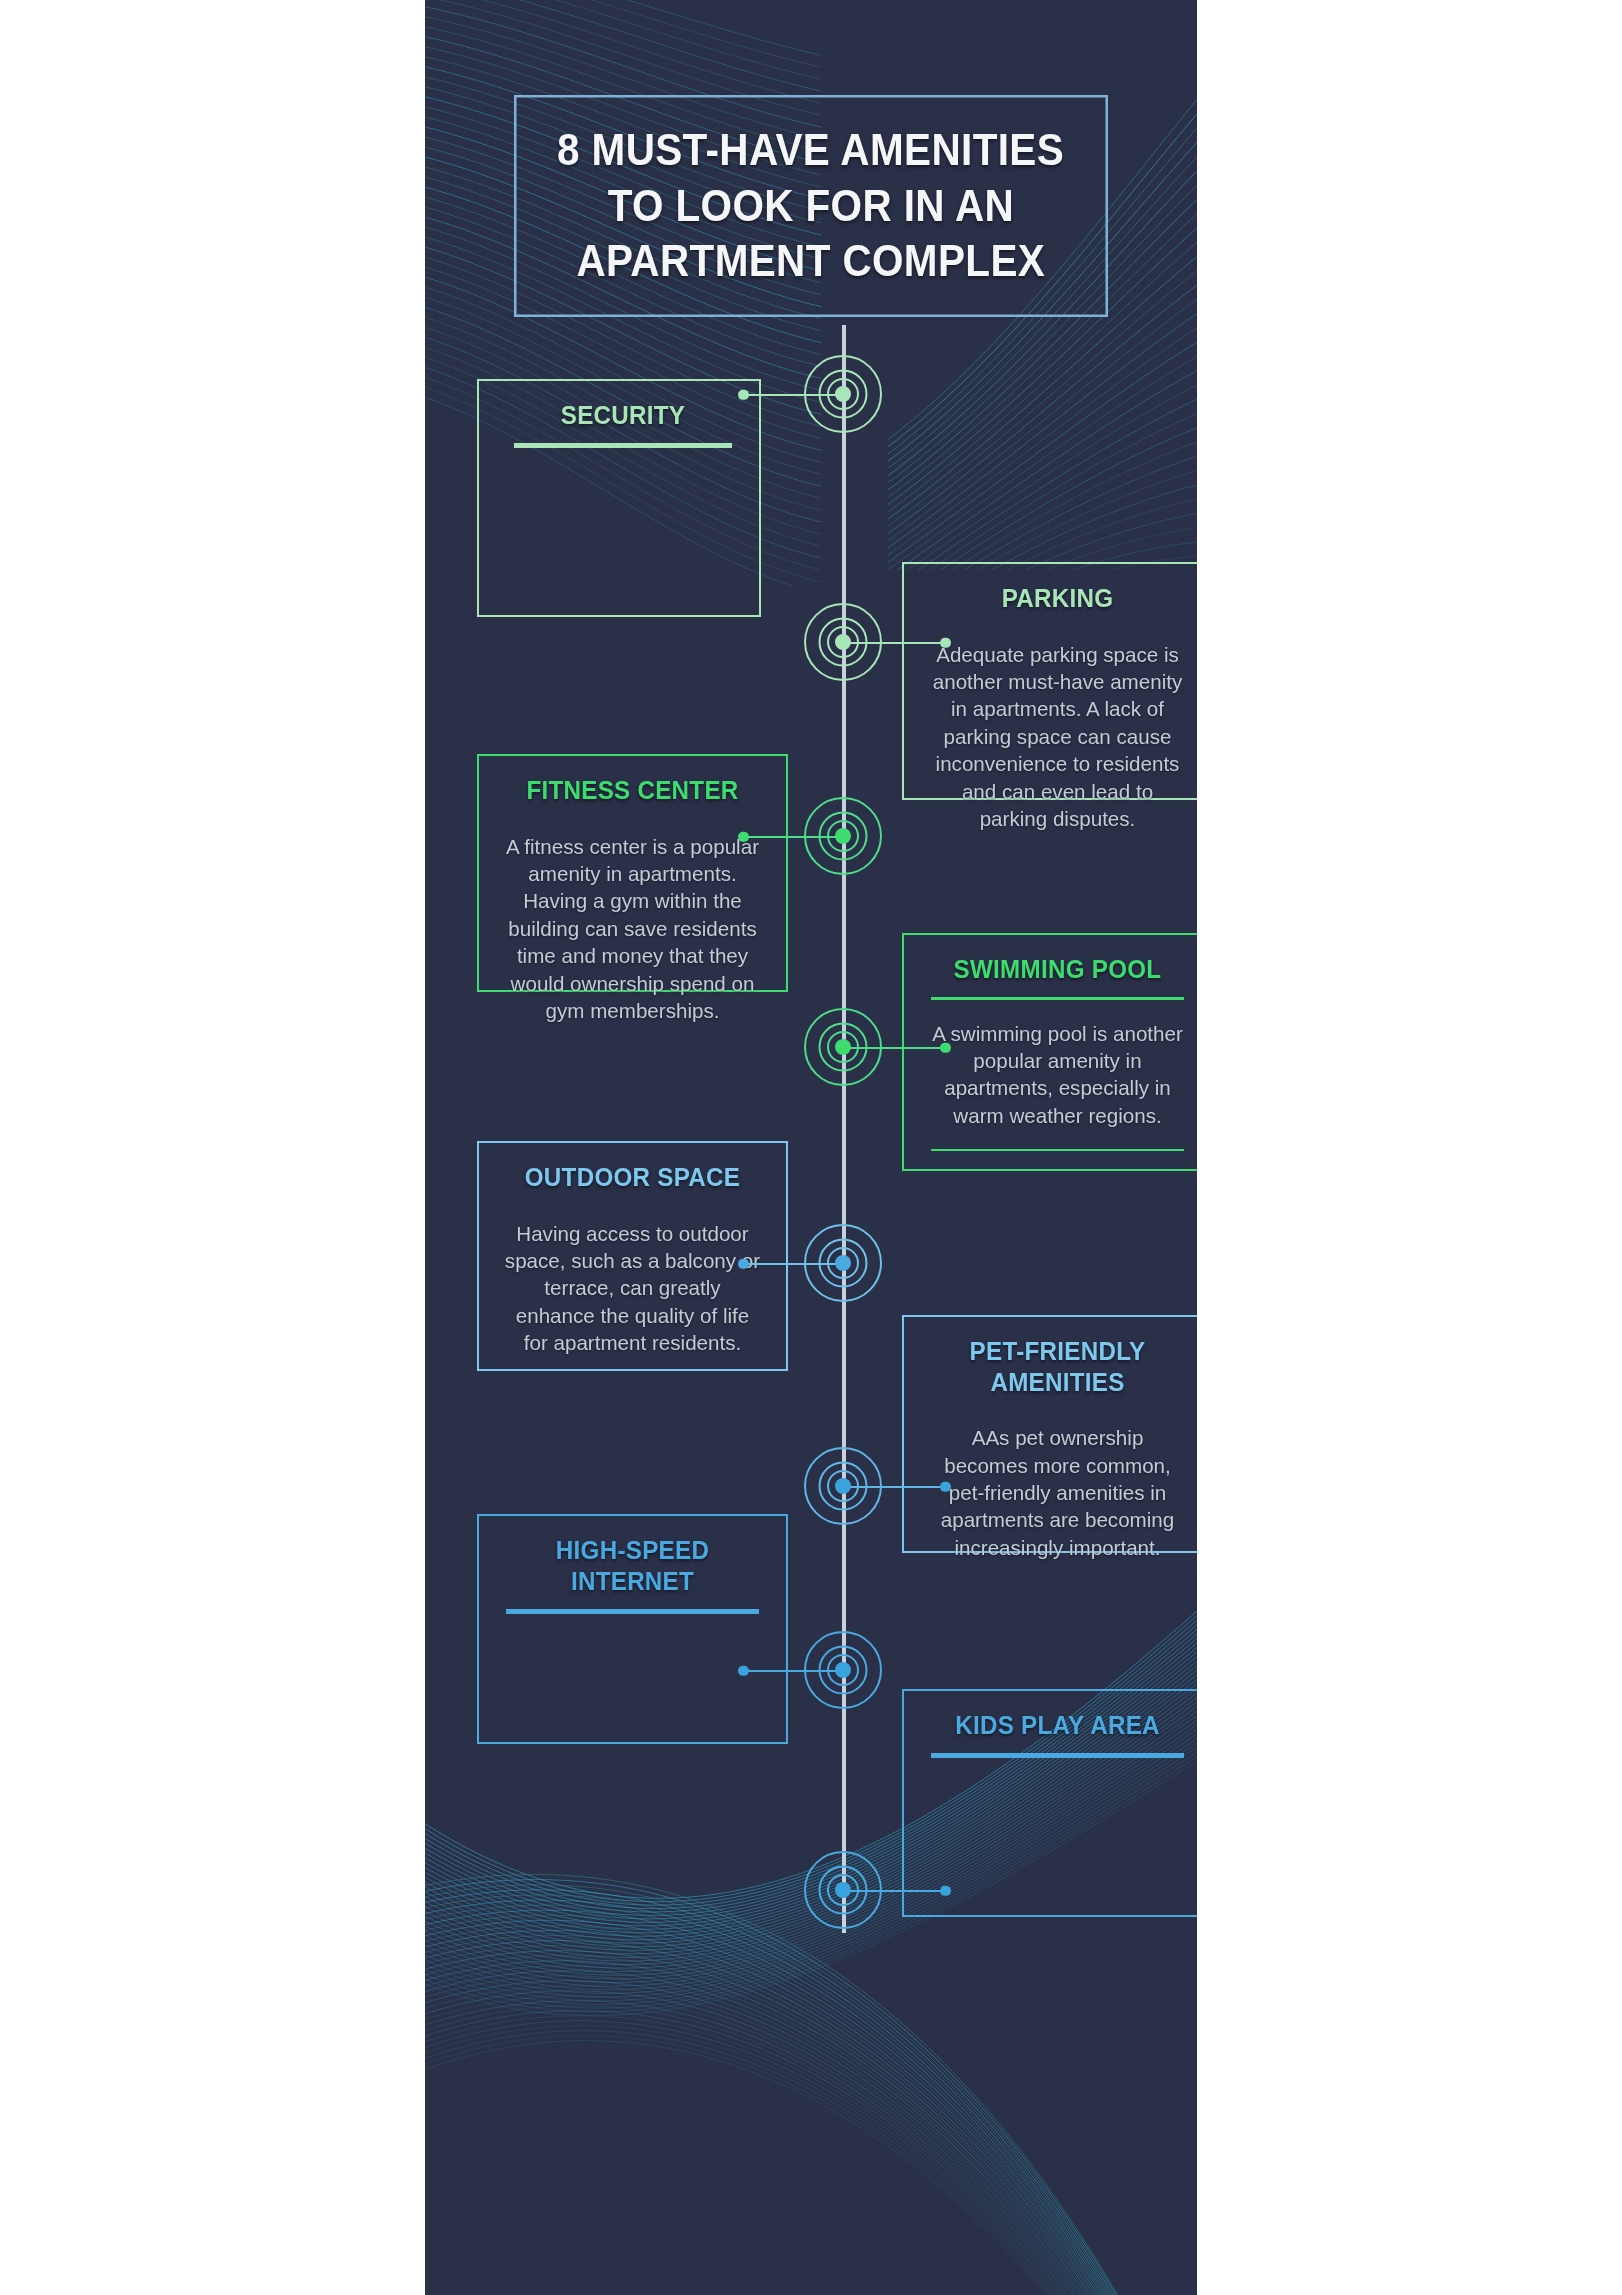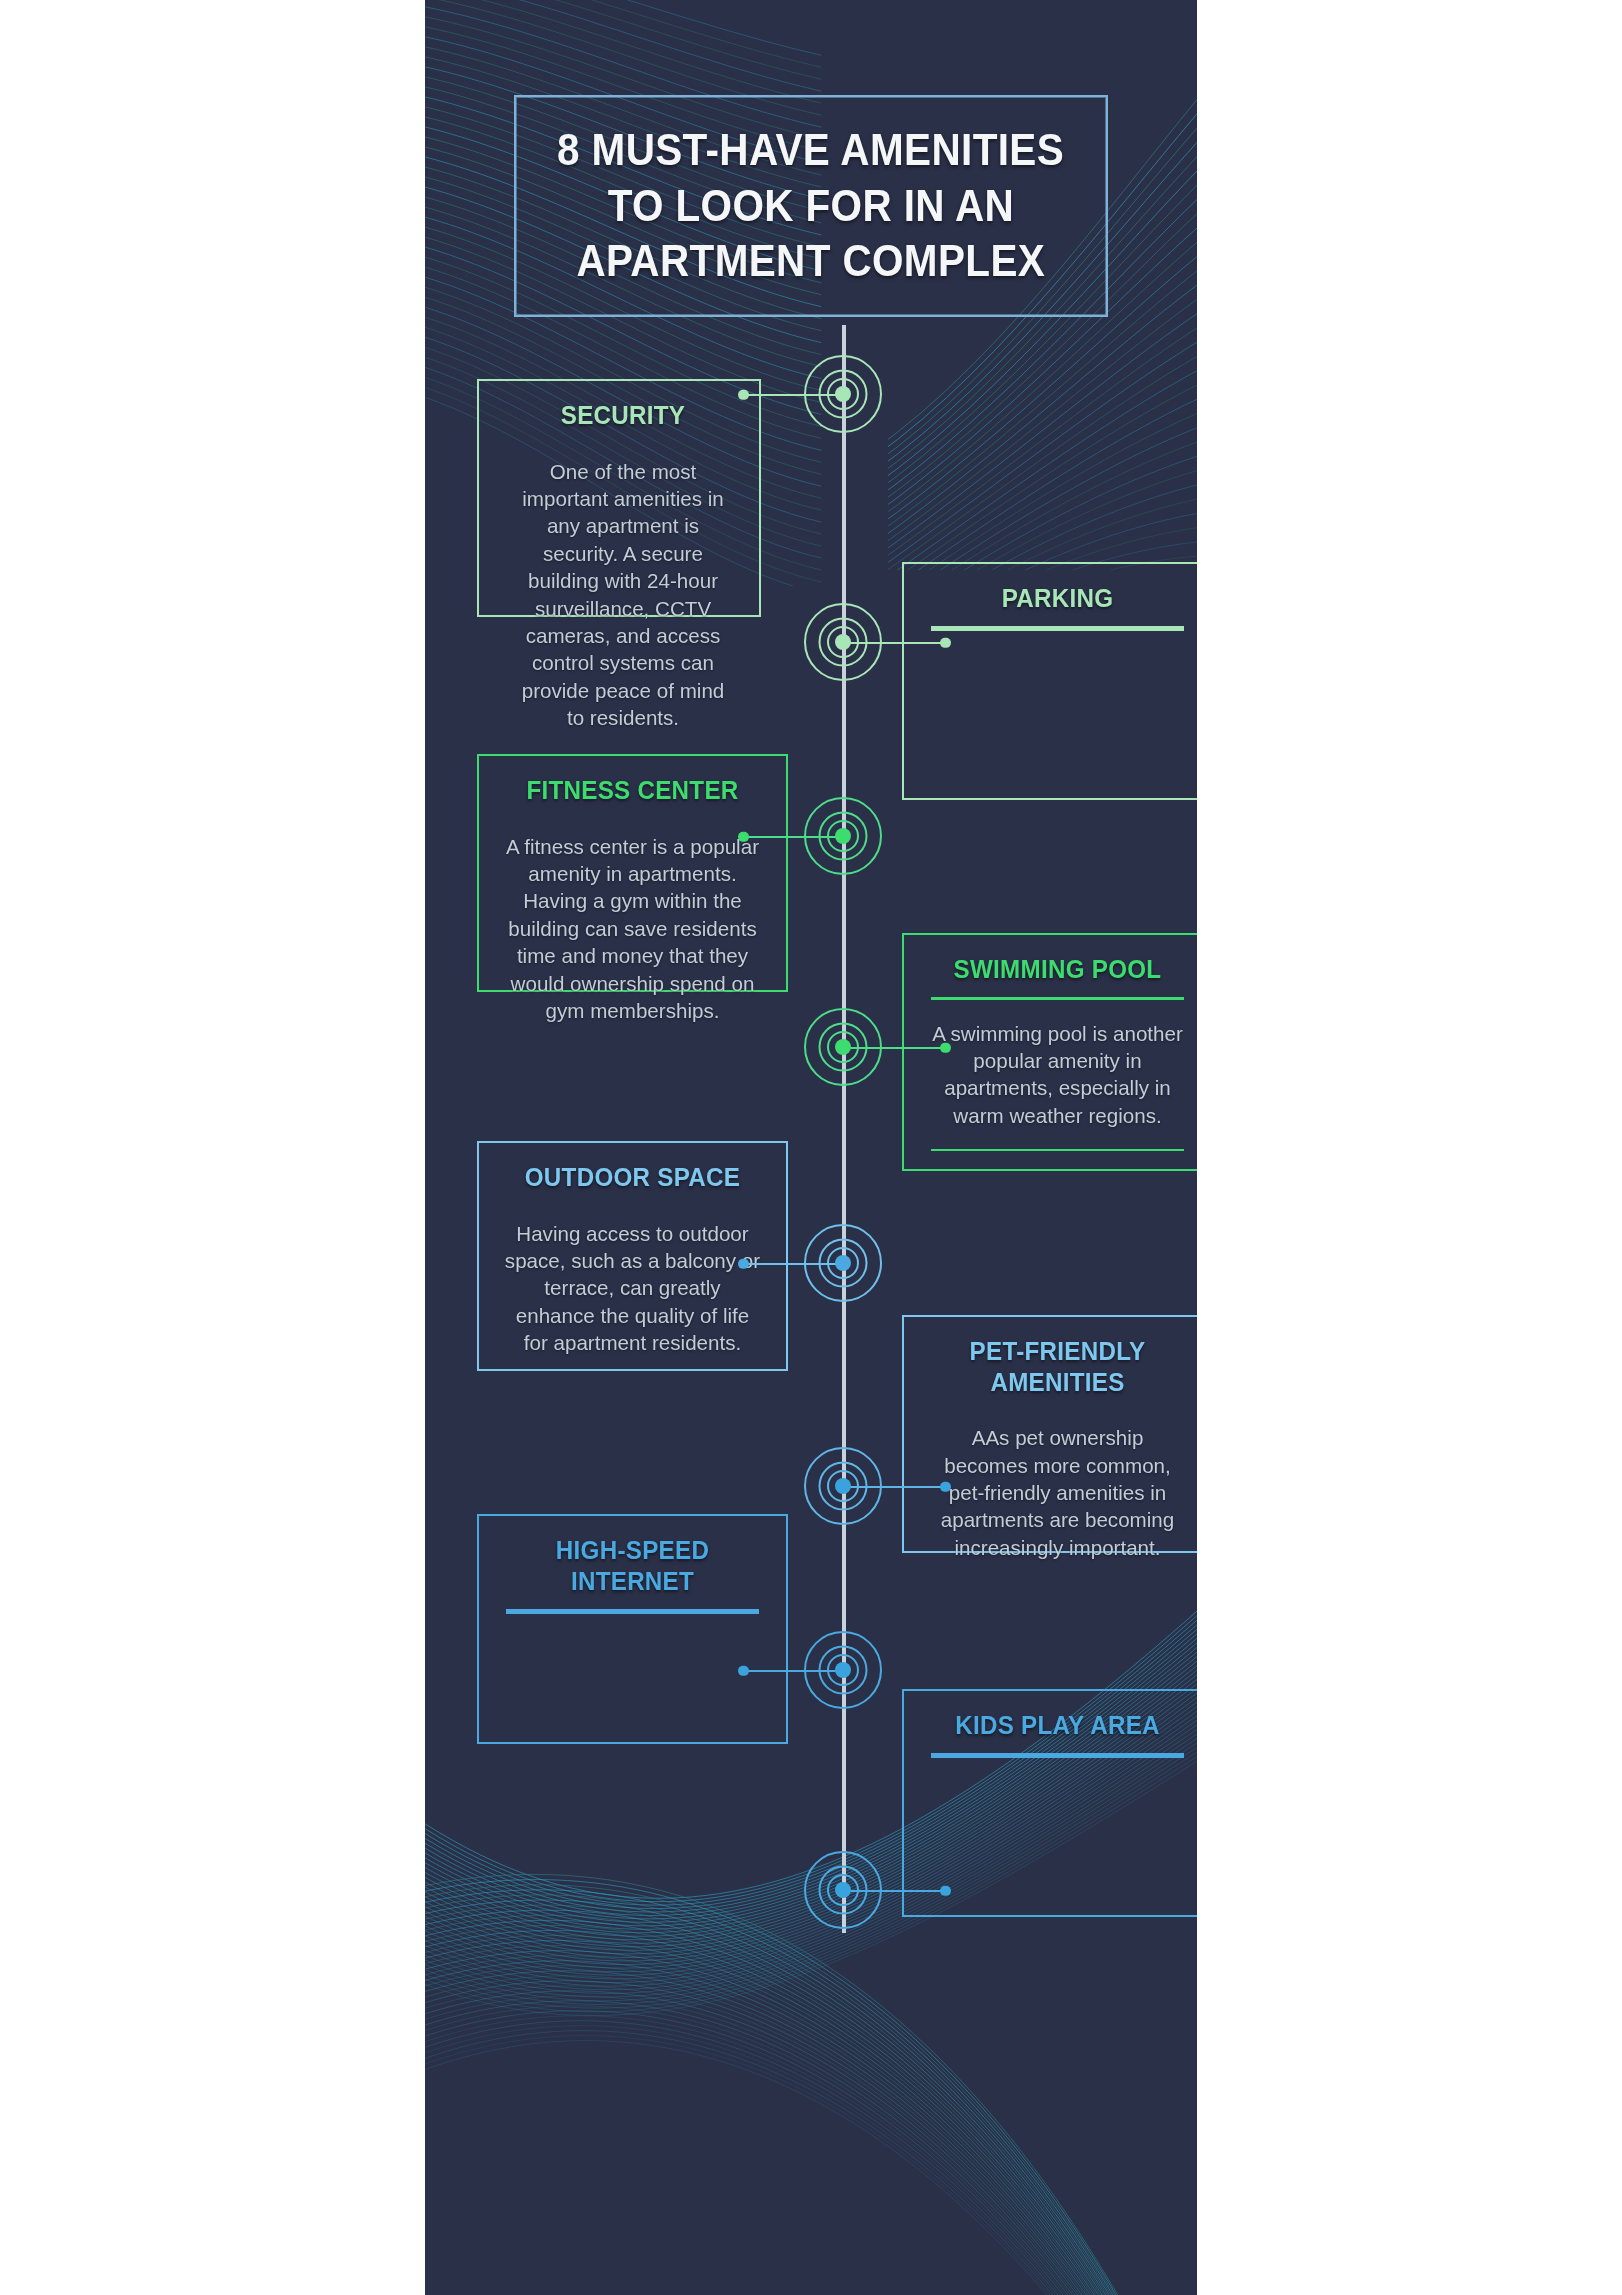--- a/index.html
+++ b/index.html
@@ -306,37 +306,37 @@
       <div class="title-line">APARTMENT COMPLEX</div>
     </div>
   </div>
 
   <div id="spine"></div>
 
   <div id="timeline">
       <div class="card" style="left: 52px; top: 379px; width: 284px; height: 238px; border-color: rgb(168, 230, 184); padding-left: 32px;">
         <div class="card-title" style="color: rgb(168, 230, 184);">SECURITY</div>
         <div class="rule" style="background: rgb(168, 230, 184);"></div>
-        <div class="card-body">
-          <p>One of the most important amenities in any apartment is security. A secure building with 24-hour surveillance, CCTV cameras, and access control systems can provide peace of mind to residents.</p>
-        </div>
         <div class="rule-bottom" style="background: rgb(168, 230, 184);"></div>
       </div>
       <div class="connector to-left" style="background: rgb(168, 230, 184); top: 394px; left: 315px; width: 103px;">
         <span class="dot" style="background: rgb(168, 230, 184);"></span>
       </div>
       <div class="node" style="top: 394px;">
         <span class="ring ring-outer" style="border-color: rgb(168, 230, 184);"></span>
         <span class="ring ring-mid" style="border-color: rgb(168, 230, 184);"></span>
         <span class="ring ring-in" style="border-color: rgb(168, 230, 184);"></span>
         <span class="core" style="background: rgb(168, 230, 184);"></span>
       </div>
       <div class="card" style="left: 477px; top: 562px; width: 311px; height: 238px; border-color: rgb(168, 230, 184);">
         <div class="card-title" style="color: rgb(168, 230, 184);">PARKING</div>
         <div class="rule" style="background: rgb(168, 230, 184);"></div>
+        <div class="card-body">
+          <p>Adequate parking space is another must-have amenity in apartments. A lack of parking space can cause inconvenience to residents and can even lead to parking disputes.</p>
+        </div>
         <div class="rule-bottom" style="background: rgb(168, 230, 184);"></div>
       </div>
       <div class="connector to-right" style="background: rgb(168, 230, 184); top: 642px; left: 418px; width: 106px;">
         <span class="dot" style="background: rgb(168, 230, 184);"></span>
       </div>
       <div class="node" style="top: 642px;">
         <span class="ring ring-outer" style="border-color: rgb(168, 230, 184);"></span>
         <span class="ring ring-mid" style="border-color: rgb(168, 230, 184);"></span>
         <span class="ring ring-in" style="border-color: rgb(168, 230, 184);"></span>
         <span class="core" style="background: rgb(168, 230, 184);"></span>

